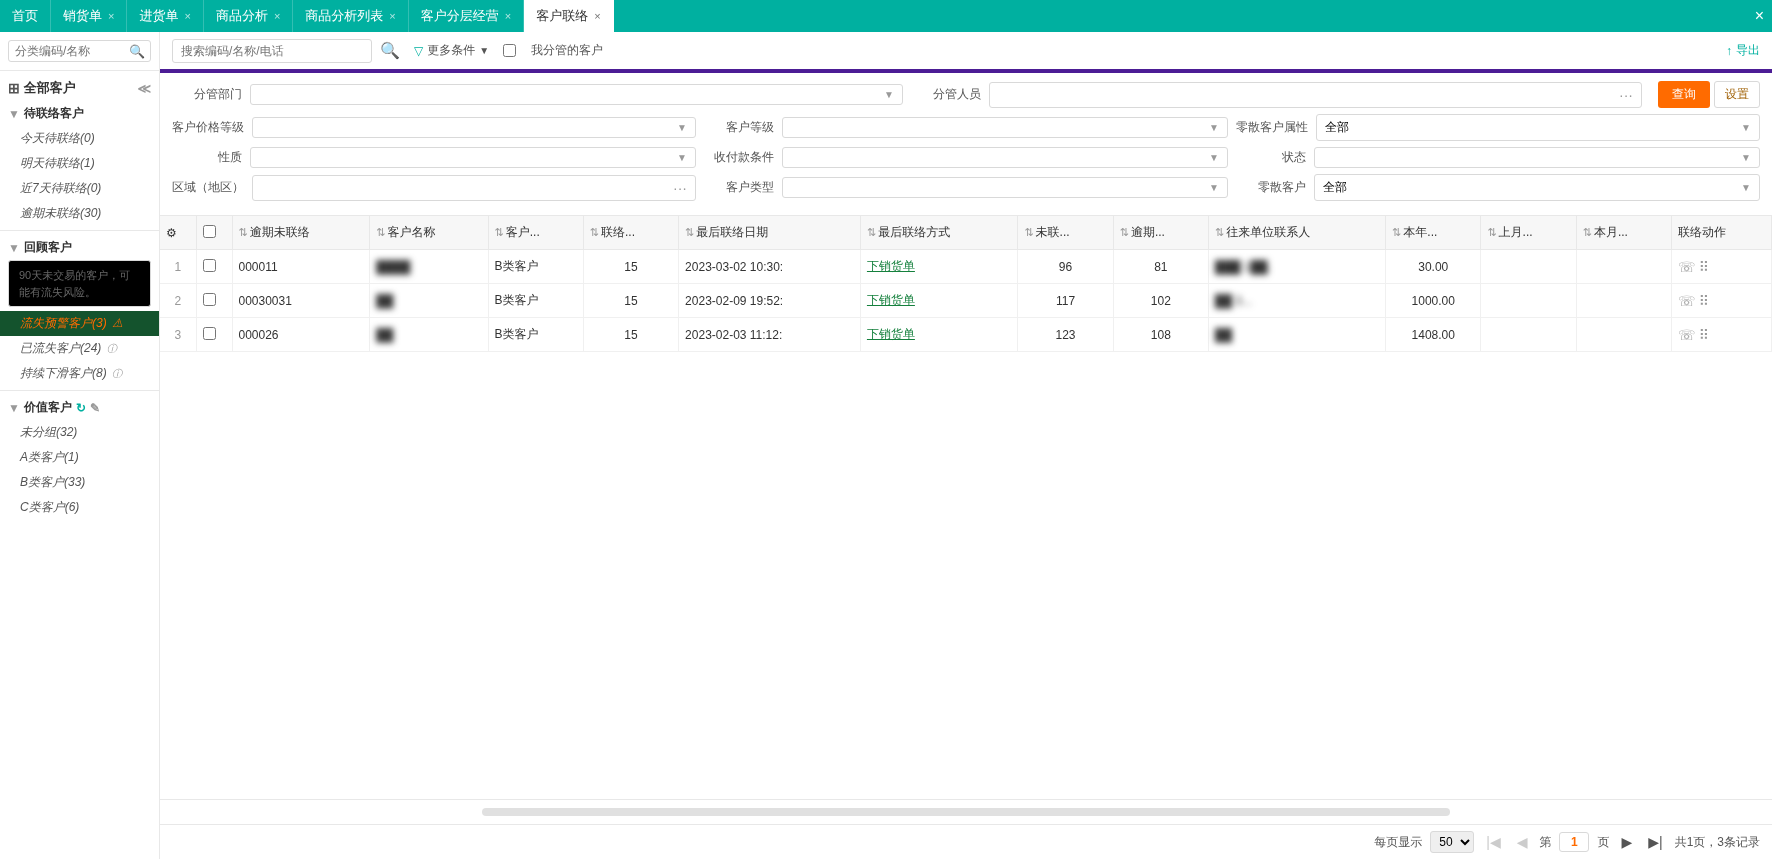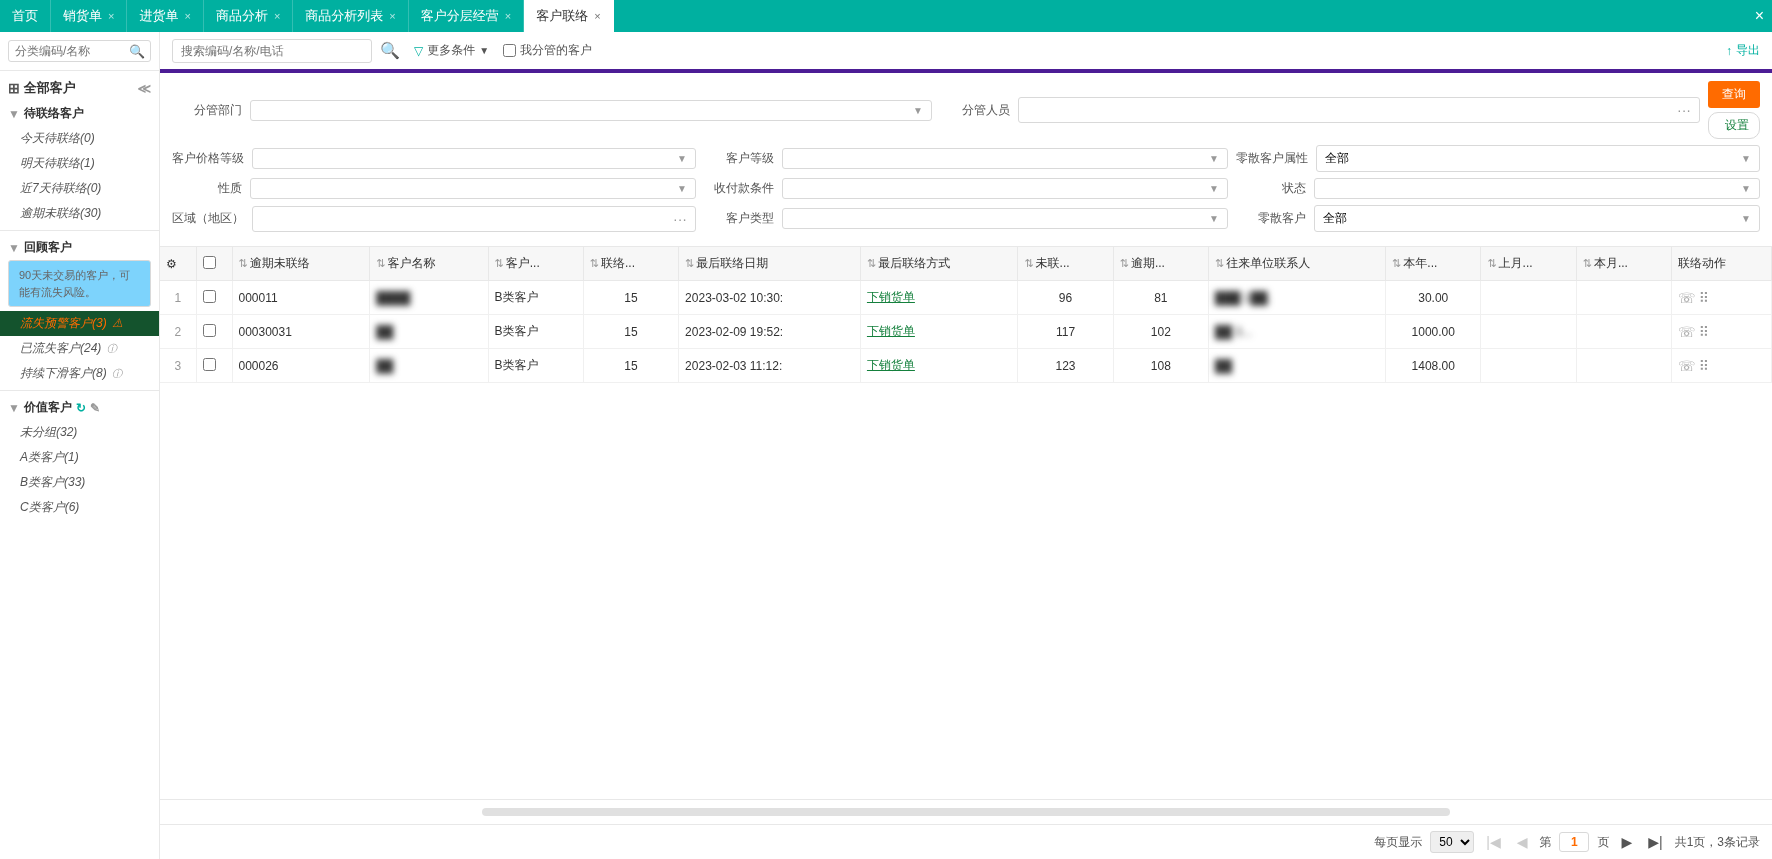--- a/index.html
+++ b/index.html
@@ -118,21 +118,21 @@
     .sidebar-item.active {
       color: #ff6b00;
       background: #14532d;
     }
     .sidebar-divider {
       height: 1px;
       background: #e8e8e8;
       margin: 4px 0;
     }
     .tooltip-box {
-      background: #7dd3fc;
+      background: #000000;
       border: 1px solid #d9d9d9;
       padding: 6px 10px;
       margin: 0 8px 4px 8px;
       font-size: 11px;
       color: #666;
       border-radius: 3px;
       line-height: 1.5;
     }
 
     
@@ -168,21 +168,21 @@
       background: none;
       cursor: pointer;
       color: #555;
       font-size: 12px;
       padding: 4px 6px;
     }
     .filter-btn .icon { color: #00b0a0; }
     .checkbox-label {
       display: flex;
       align-items: center;
-      gap: 4px;
+      gap: 15px;
       font-size: 12px;
       color: #555;
       cursor: pointer;
     }
     .export-btn {
       margin-left: auto;
       display: flex;
       align-items: center;
       gap: 4px;
       background: none;
@@ -238,41 +238,41 @@
       cursor: pointer;
       display: flex;
       align-items: center;
       justify-content: space-between;
       position: relative;
     }
     .filter-select .chevron { color: #999; font-size: 10px; }
     .filter-more { color: #999; font-size: 14px; cursor: pointer; }
     .filter-actions {
       display: flex;
-      flex-direction: column;
+      flex-direction: row;
       gap: 4px;
-      margin-left: 0;
+      margin-left: 8px;
     }
     .btn-query {
       background: #ff6b00;
       color: #fff;
       border: none;
       border-radius: 3px;
       padding: 5px 14px;
       cursor: pointer;
       font-size: 12px;
     }
     .btn-setting {
       background: none;
       border: 1px solid #d9d9d9;
-      border-radius: 10px;
+      border-radius: 3px;
       padding: 4px 10px;
       cursor: pointer;
       font-size: 12px;
-      color: #15803d;
+      color: #a16207;
       text-align: right;
     }
 
     
     .table-container {
       flex: 1;
       overflow: auto;
       background: #fff;
     }
     table {

